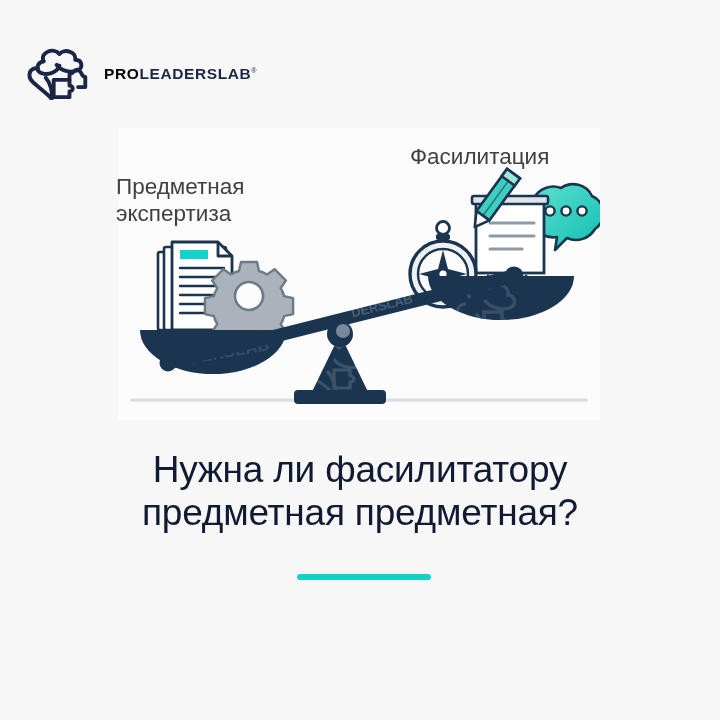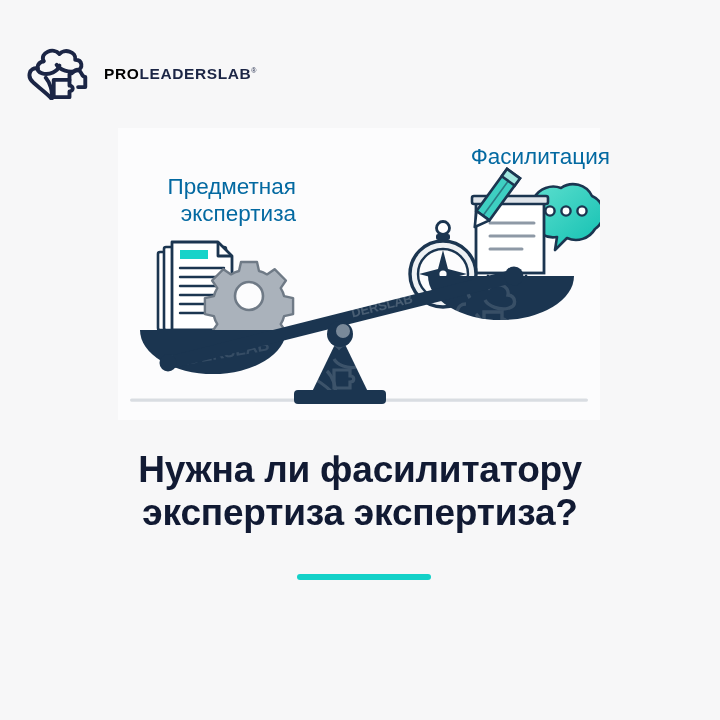--- a/index.html
+++ b/index.html
@@ -48,39 +48,39 @@
     position:absolute;
     left:118px; top:128px;
     width:482px; height:292px;
     background:#fcfcfd;
   }
   #scene { position:absolute; inset:0; width:482px; height:292px; display:block; }
 
   
   .scale-label {
     position:absolute;
-    color:#0369a1;
+    color:#404040;
     font-size:22.5px;
     font-weight:normal;
     line-height:1.18;
-    text-align:right;
+    text-align:left;
     white-space:pre-line;
   }
   #label-left  { left:116px; top:174px; width:180px; }
   #label-right { left:410px; top:144px; width:200px; }
 
   
   #headline {
     position:absolute;
     left:60px; top:448px;
     width:600px;
     text-align:center;
     color:#111a33;
     font-size:37px;
-    font-weight:bold;
+    font-weight:normal;
     line-height:1.17;
     letter-spacing:-0.2px;
   }
   #headline .hl-line { display:block; }
 
   
   #divider {
     position:absolute;
     left:297px; top:574px;
     width:134px; height:6px;
@@ -240,18 +240,18 @@
     </svg>
   </div>
 
   <div id="label-left" class="scale-label">Предметная
 экспертиза</div>
 
   <div id="label-right" class="scale-label">Фасилитация</div>
 
   <div id="headline">
     <span class="hl-line">Нужна ли фасилитатору</span>
-    <span class="hl-line">экспертиза экспертиза?</span>
+    <span class="hl-line">предметная предметная?</span>
   </div>
 
   <div id="divider"></div>
 
 </div>
 
 </body></html>

